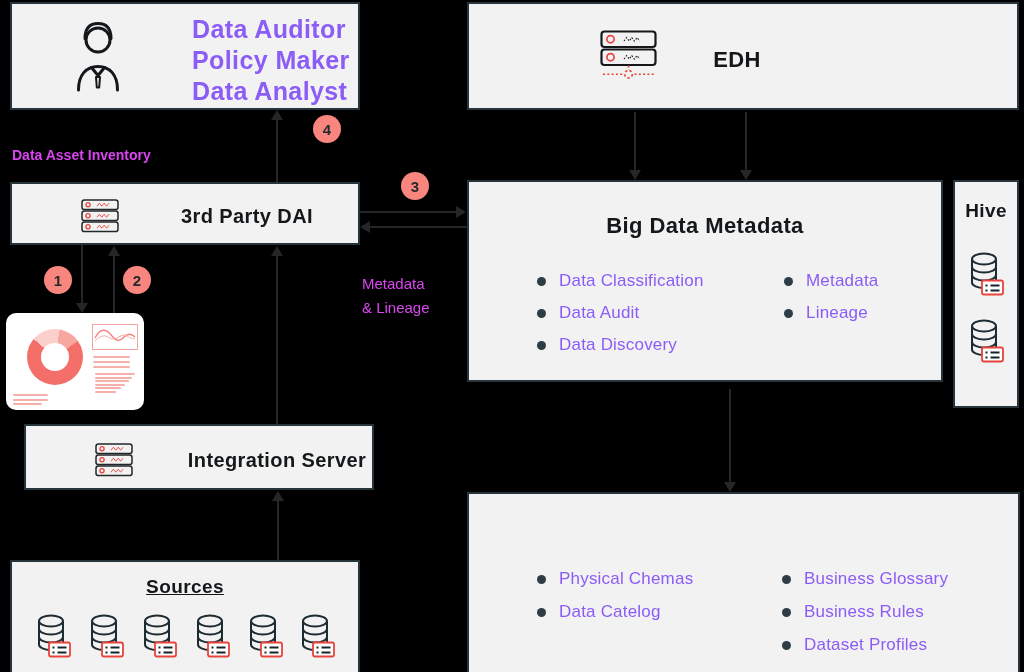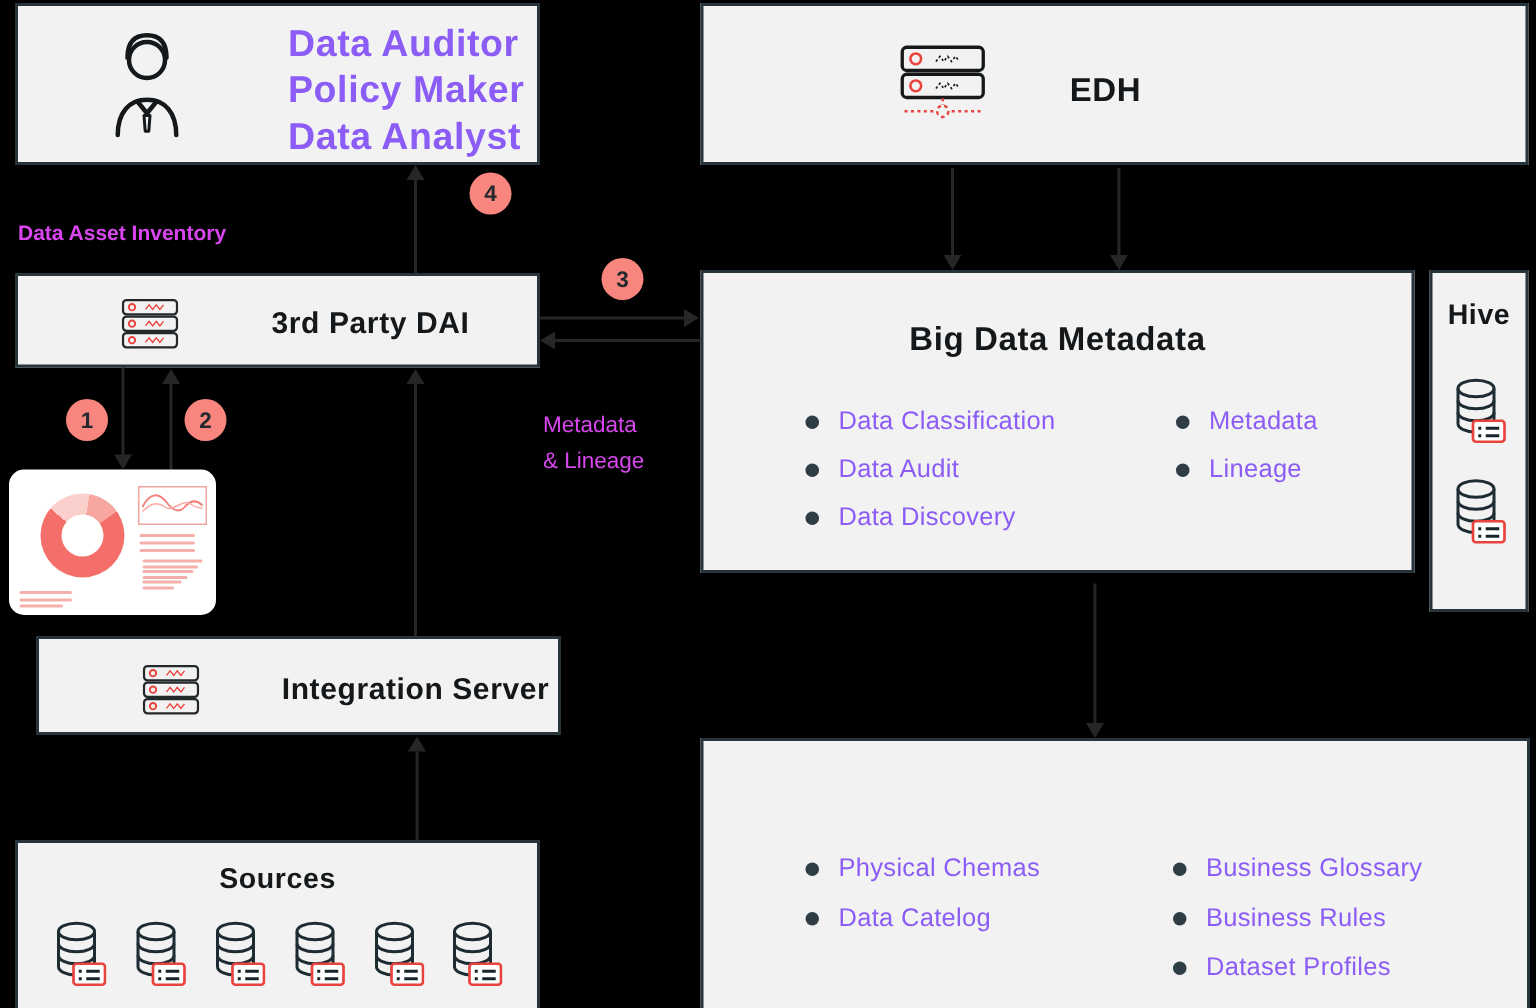--- a/index.html
+++ b/index.html
@@ -130,21 +130,21 @@
   </div>
 
   <div class="box" style="left:10px;top:424px;width:350px;height:66px;margin-left:14px;">
     <svg class="icon" style="left:69px;top:17px;" width="38" height="34" viewBox="0 0 38 34">
         <use href="#sym-server3"></use>
       </svg>
     <div class="label-abs" style="left:140px;top:23px;width:222px;font-size:20px;">Integration Server</div>
   </div>
 
   <div class="box" style="left:10px;top:560px;width:350px;height:116px;">
-    <div class="box-title" style="top:14px;font-size:19px;">Sources</div>
+    <div class="box-title" style="top:14px;font-size:19px;text-decoration:underline;">Sources</div>
     <svg class="icon" style="left:25px;top:52px;" width="34" height="44" viewBox="0 0 34 44">
         <use href="#sym-db"></use>
       </svg>
     <svg class="icon" style="left:78px;top:52px;" width="34" height="44" viewBox="0 0 34 44">
         <use href="#sym-db"></use>
       </svg>
     <svg class="icon" style="left:131px;top:52px;" width="34" height="44" viewBox="0 0 34 44">
         <use href="#sym-db"></use>
       </svg>
     <svg class="icon" style="left:184px;top:52px;" width="34" height="44" viewBox="0 0 34 44">

